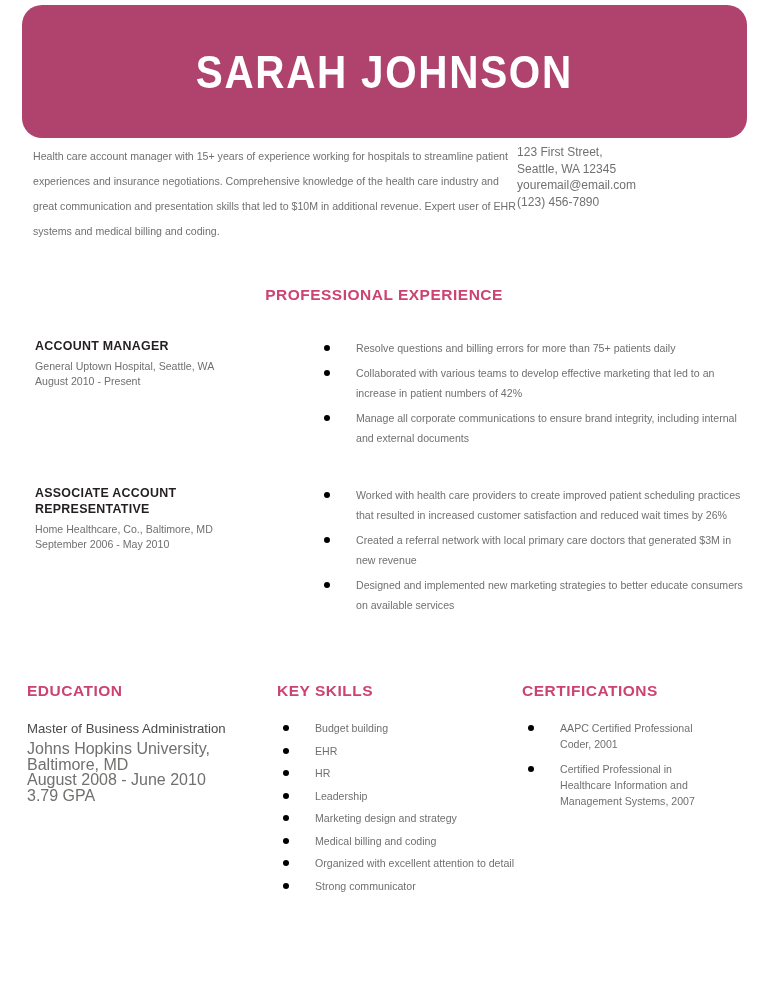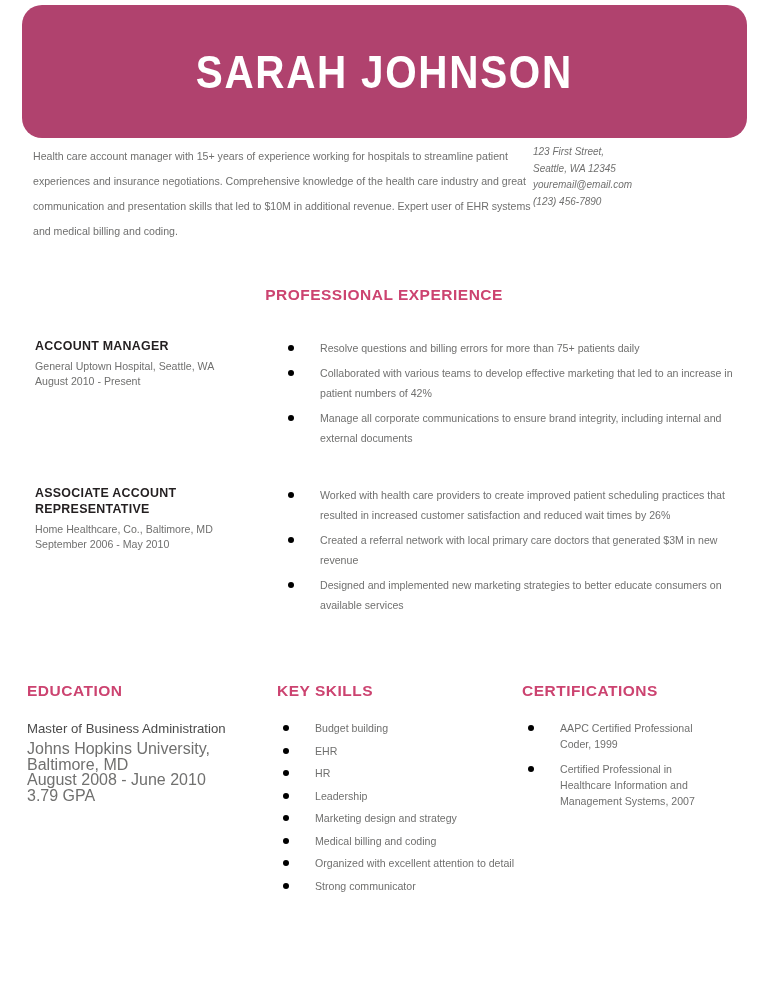--- a/index.html
+++ b/index.html
@@ -57,24 +57,23 @@
   }
   .summary {
     width: 500px;
     margin-left: 33px;
     font-size: 10.6px;
     line-height: 25px;
     color: #70706f;
   }
   .contact {
     margin-left: 0px;
-    font-size: 10px;
+    font-size: 12px;
     line-height: 16.5px;
     color: #70706f;
-    font-style: italic;
   }
   .contact div { white-space: nowrap; }
 
   
   .sec-head {
     font-family: "Liberation Sans Narrow", "Liberation Sans", sans-serif;
     font-weight: bold;
     font-size: 15.5px;
     color: #cc4370;
     letter-spacing: 0.5px;
@@ -93,20 +92,21 @@
     width: 768px;
     text-align: center;
   }
 
   
   .exp-block {
     position: absolute;
     left: 0;
     width: 768px;
     display: flex;
+    gap: 36px;
   }
   #exp-1 { top: 338px; }
   #exp-2 { top: 485px; }
 
   .exp-left {
     width: 240px;
     margin-left: 35px;
     flex: 0 0 240px;
   }
   .job-title {
@@ -301,19 +301,19 @@
         <li>Organized with excellent attention to detail</li>
         <li>Strong communicator</li>
       </ul>
     </div>
 
     <div class="col-cert">
       <div class="col-head-wrap">
         <span class="sec-head">CERTIFICATIONS</span>
       </div>
       <ul class="sbullets cbullets">
-        <li>AAPC Certified Professional Coder, 1999</li>
+        <li>AAPC Certified Professional Coder, 2001</li>
         <li>Certified Professional in Healthcare Information and Management Systems, 2007</li>
       </ul>
     </div>
 
   </div>
 </div>
 
 </body></html>

